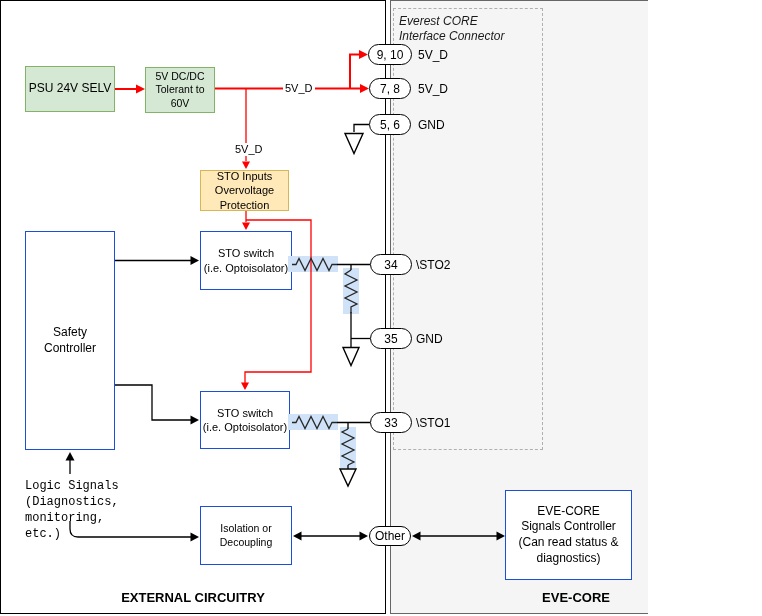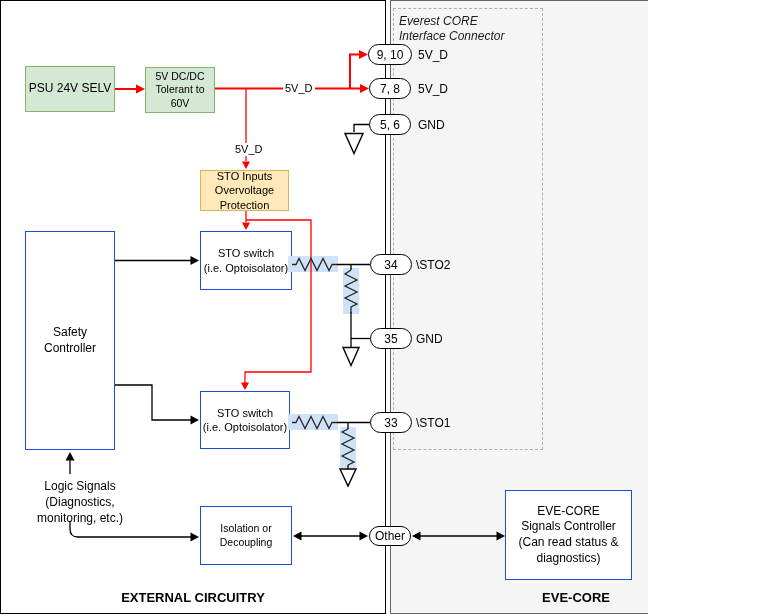--- a/index.html
+++ b/index.html
@@ -18,22 +18,22 @@
     box-sizing:border-box;z-index:3;}
   .green{background:#d5e8d4;border-color:#82b366;}
   .yellow{background:#ffe9b8;border-color:#d6b656;}
   .pin{position:absolute;background:#fff;border:1.4px solid #000;border-radius:12px;
     display:flex;align-items:center;justify-content:center;font-size:12px;z-index:6;box-sizing:border-box;}
   .pin-label{position:absolute;height:21px;display:flex;align-items:center;font-size:12px;z-index:6;}
   .wire-label{position:absolute;background:#fff;font-size:11px;padding:0 2px;z-index:5;line-height:13px;}
   #wires{position:absolute;left:0;top:0;z-index:4;pointer-events:none;}
   #connector-title{position:absolute;left:399px;top:14px;font-size:12px;font-style:italic;
     line-height:15px;z-index:2;color:#1a1a1a;}
-  #logic-note{position:absolute;left:25px;top:478px;width:110px;text-align:center;
-    font-size:12px;line-height:16px;z-index:3;}
+  #logic-note{position:absolute;left:25px;top:478px;width:110px;
+    font-size:12px;line-height:16px;z-index:3;font-family:Liberation Mono, monospace;}
   .region-label{position:absolute;top:589px;height:16px;display:flex;align-items:center;
     justify-content:center;font-weight:bold;font-size:13px;z-index:3;}
   #external-label{left:0;width:386px;}
   #evecore-label{left:390px;width:372px;}
 </style>
 </head>
 <body>
 
 <div id="canvas">
 

